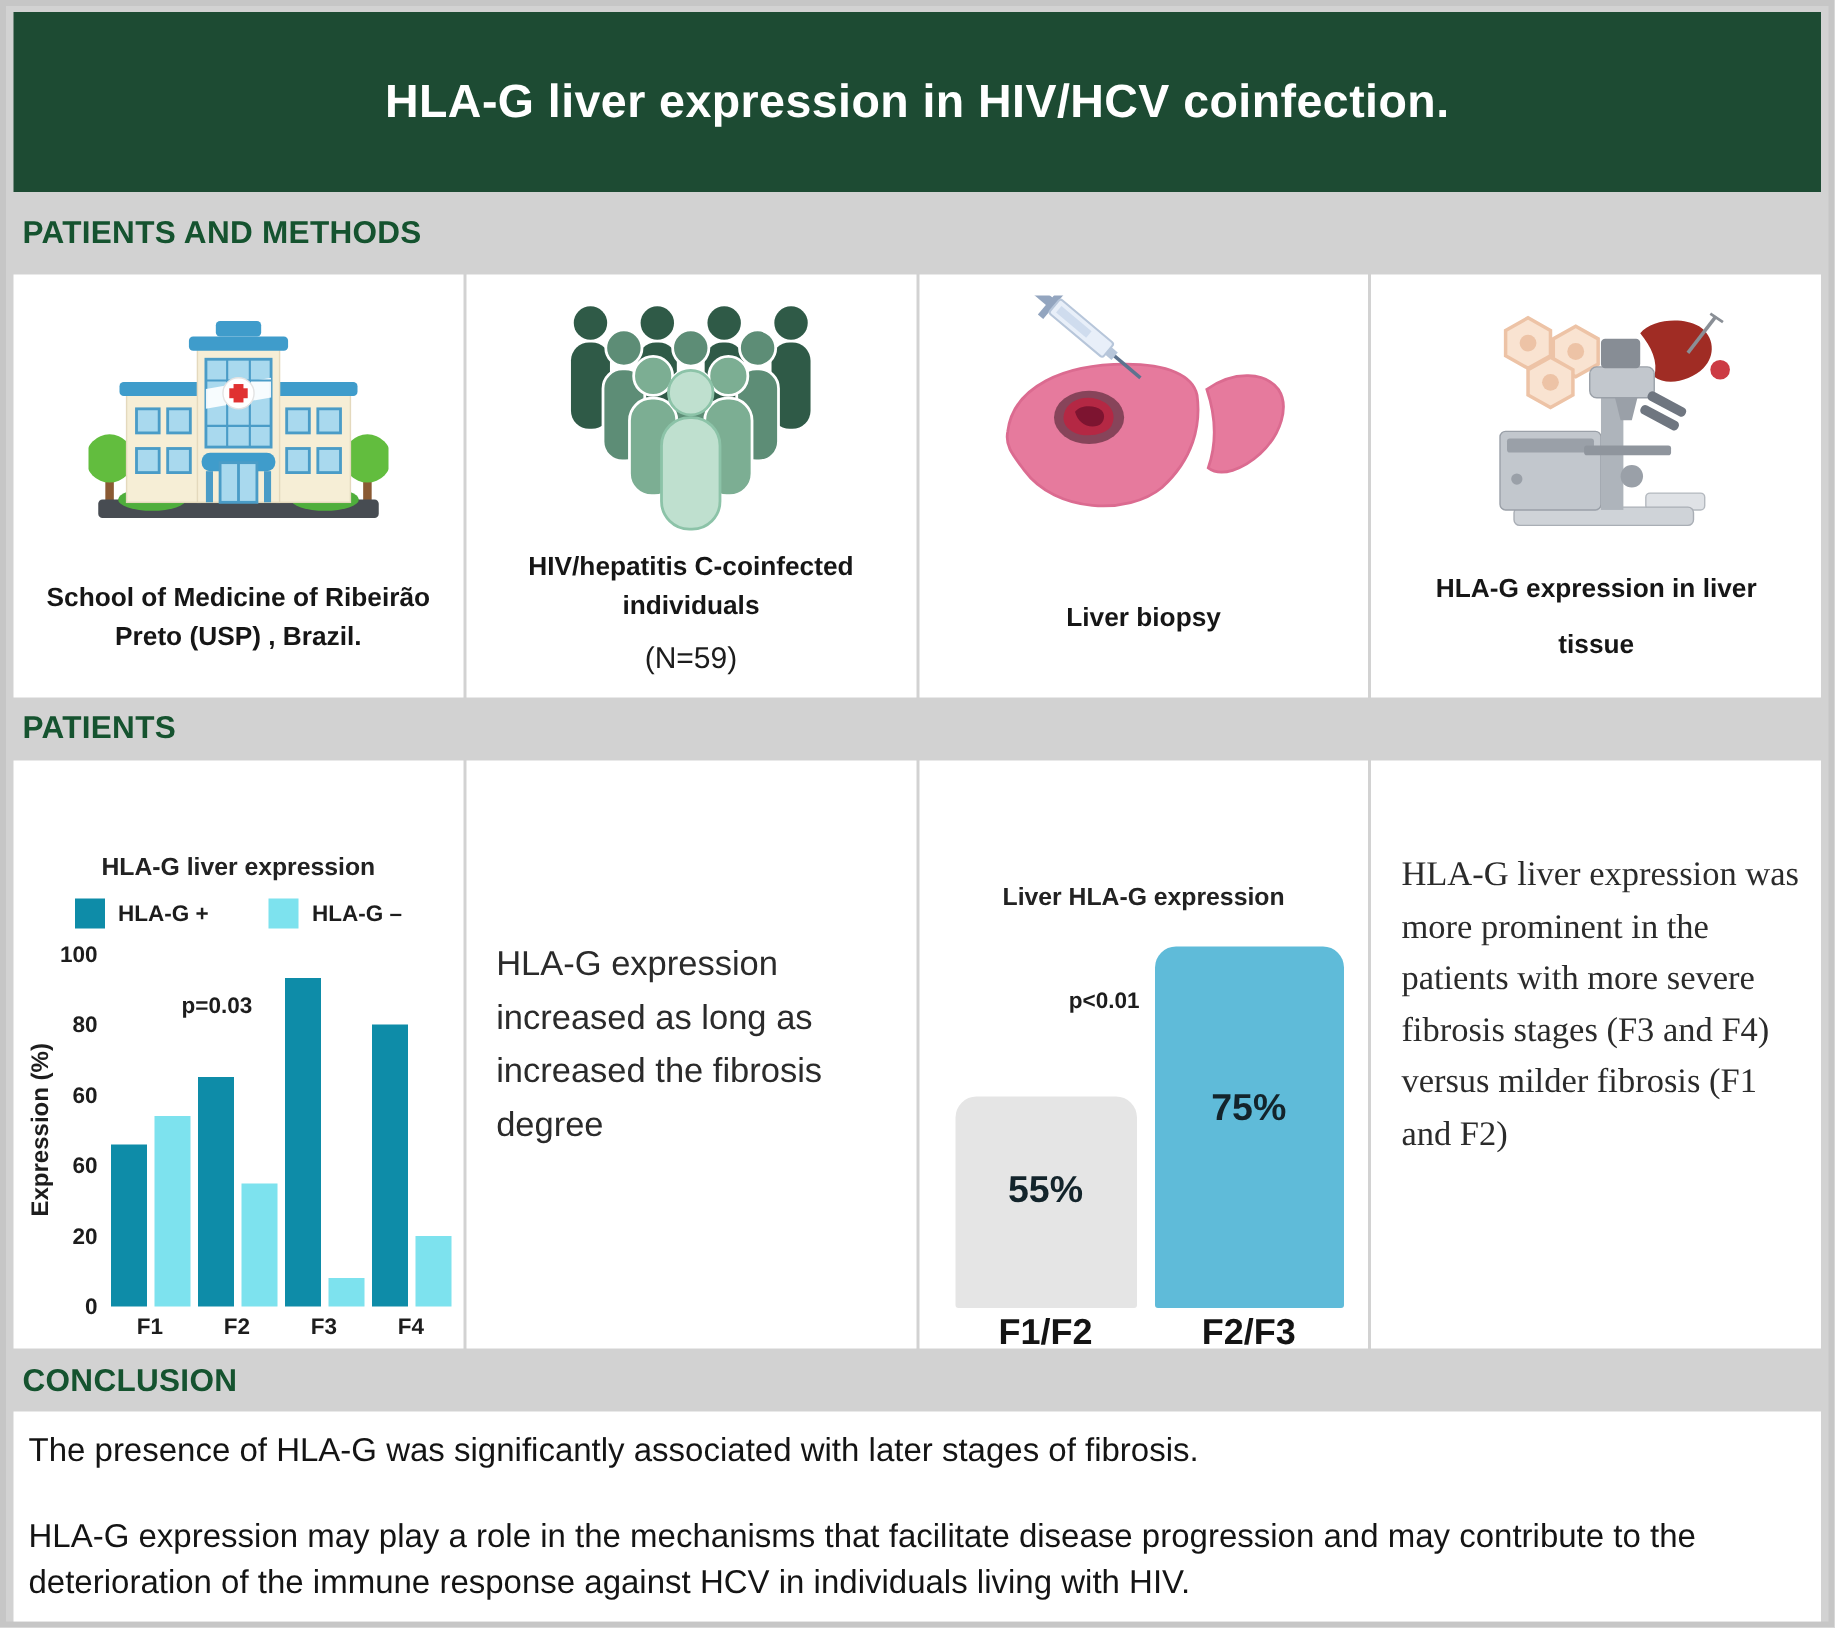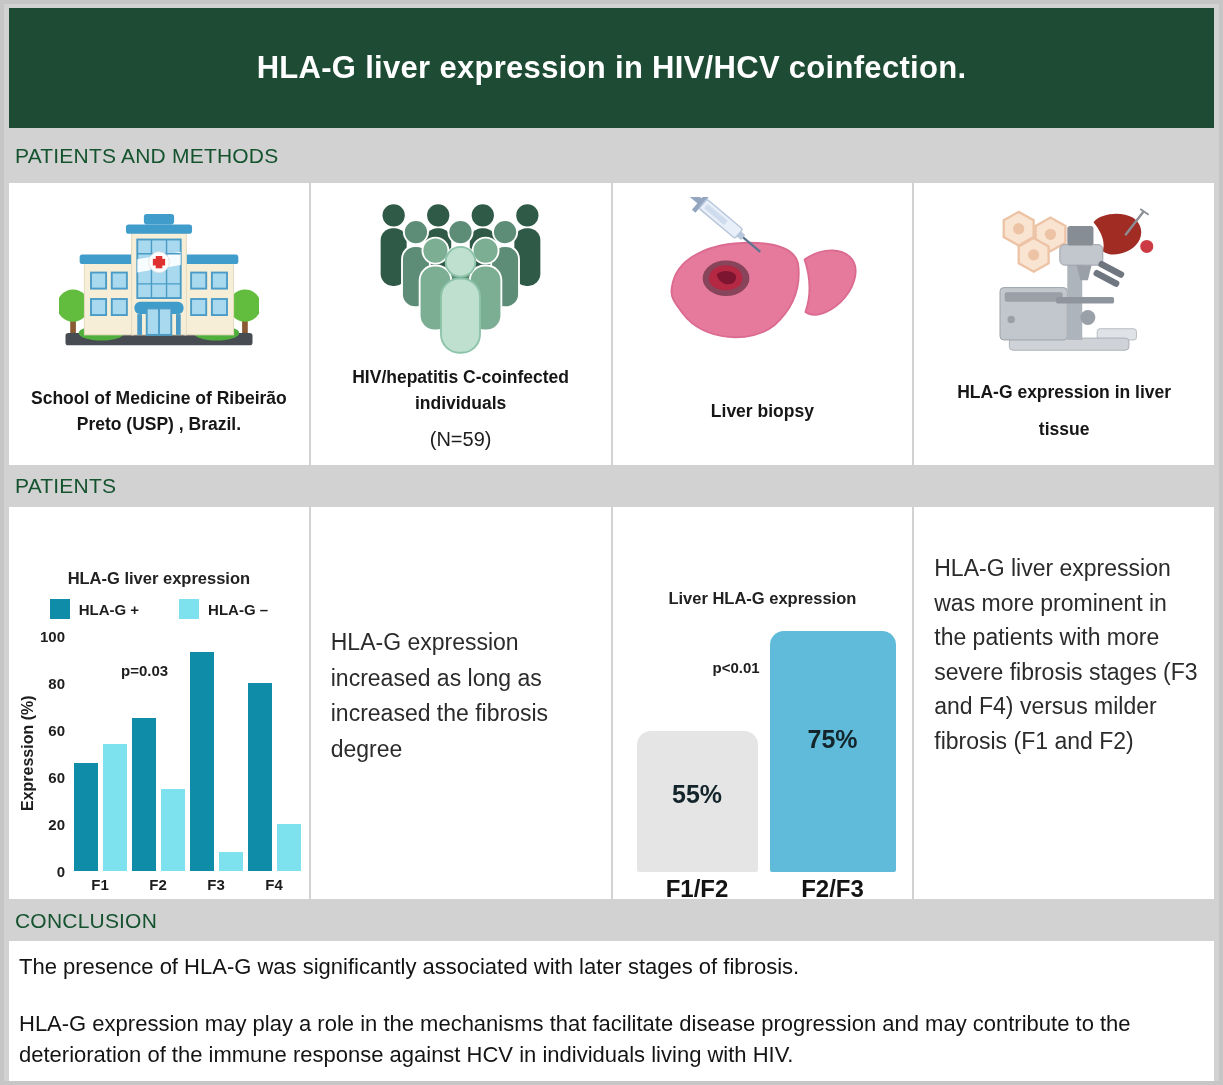--- a/index.html
+++ b/index.html
@@ -10,40 +10,40 @@
     background:#d2d2d2; border:4px solid #c6c6c6; overflow:hidden;
   }
   
   .header {
     position:absolute; left:5px; right:5px; top:4px; height:120px;
     background:#1d4b33; display:flex; align-items:center; justify-content:center;
   }
   .header h1 { color:#ffffff; font-size:31px; font-weight:700; letter-spacing:.3px; }
   
   .band { position:absolute; left:5px; right:5px; display:flex; align-items:center; }
-  .band-label { color:#15532f; font-weight:400; font-size:21px; padding-left:6px; letter-spacing:.2px; }
+  .band-label { color:#15532f; font-weight:700; font-size:21px; padding-left:6px; letter-spacing:.2px; }
   .band-methods    { top:124px; height:55px; }
   .band-findings   { top:461px; height:42px; }
   .band-conclusion { top:897px; height:40px; }
   
   .row { position:absolute; left:5px; right:5px; display:flex; gap:2px; }
   .row-methods  { top:179px; height:282px; }
   .row-findings { top:503px; height:392px; }
   .panel { background:#ffffff; flex:1 1 0; position:relative; overflow:hidden; }
   
   .m-panel { display:flex; flex-direction:column; }
   .icon-wrap { height:188px; display:flex; align-items:center; justify-content:center; padding-top:10px; }
   .caption-wrap { flex:1; display:flex; flex-direction:column; align-items:center; justify-content:center; padding:0 16px 14px; }
   .caption { font-size:17.5px; font-weight:700; color:#161616; text-align:center; line-height:1.5; }
   .caption-spaced { line-height:2.1; }
   .subcaption { font-size:20px; font-weight:400; color:#1c1c1c; margin-top:12px; }
   
   .f-text { font-size:23px; font-weight:400; color:#2b2b2b; line-height:1.55; padding:0 14px 0 20px; }
   .f-text-2 { padding-top:118px; }
-  .f-text-4 { padding-top:44px; line-height:1.5; }
+  .f-text-4 { padding-top:59px; line-height:1.5;font-family:Liberation Serif, serif; }
   
   .c1-title { position:absolute; top:62px; left:0; right:0; text-align:center;
               font-size:16.5px; font-weight:700; color:#222; }
   .c1-legend { position:absolute; top:92px; left:0; right:0; display:flex;
                justify-content:center; gap:40px; }
   .c1-legend-item { display:flex; align-items:center; gap:9px; font-size:15px; font-weight:700; color:#1d1d1d; }
   .c1-swatch { width:20px; height:20px; display:inline-block; }
   .c1-ylabel { position:absolute; left:10px; top:129px; height:235px; width:22px;
                writing-mode:vertical-rl; transform:rotate(180deg); text-align:center;
                font-size:16px; font-weight:700; color:#1d1d1d; }

